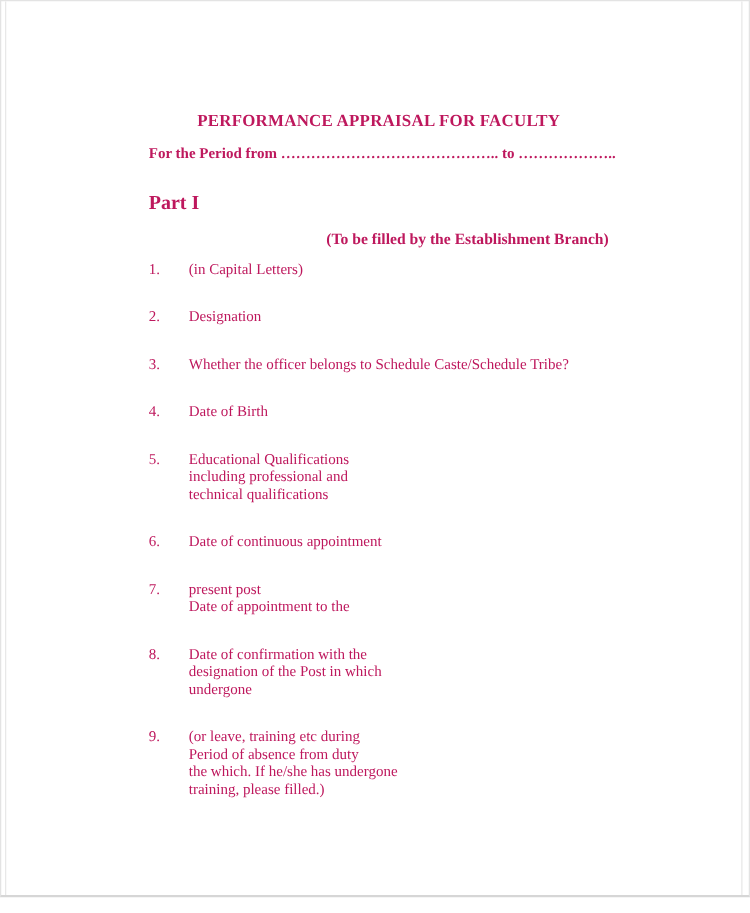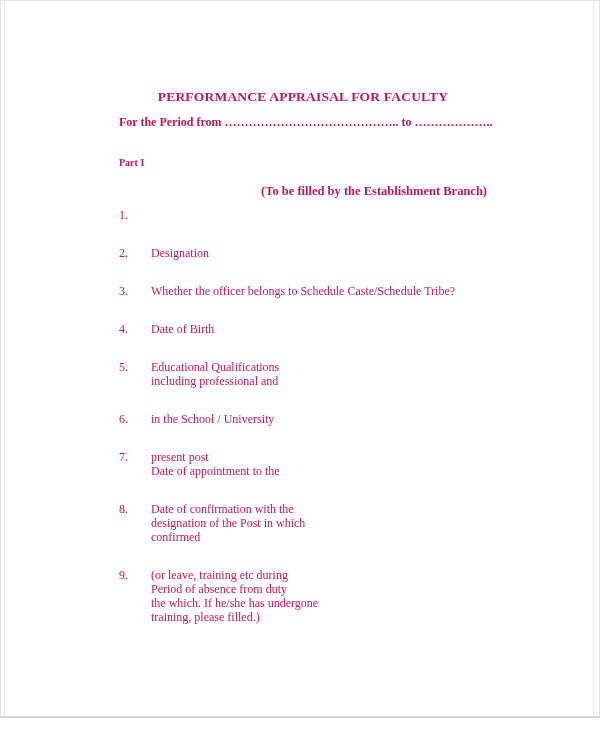--- a/index.html
+++ b/index.html
@@ -47,21 +47,21 @@
   }
   .period-line {
     margin: 9px 0 0 0;
     font-size: 12px;
     line-height: 16px;
     font-weight: bold;
     white-space: nowrap;
   }
   .part-heading {
     margin: 25px 0 0 0;
-    font-size: 10px;
+    font-size: 16px;
     line-height: 16px;
     font-weight: bold;
   }
   .fill-note {
     margin: 12px 0 0 0;
     font-size: 12.5px;
     line-height: 16px;
     font-weight: bold;
     text-align: right;
   }
@@ -97,20 +97,21 @@
 
     <p class="part-heading">Part I</p>
 
     <p class="fill-note">(To be filled by the Establishment Branch)</p>
 
     <div class="items">
 
       <div class="item">
         <span class="num">1.</span>
         <div class="lines">
+          <div>(in Capital Letters)</div>
         </div>
       </div>
 
       <div class="item">
         <span class="num">2.</span>
         <div class="lines">
           <div>Designation</div>
         </div>
       </div>
 
@@ -126,44 +127,45 @@
         <div class="lines">
           <div>Date of Birth</div>
         </div>
       </div>
 
       <div class="item">
         <span class="num">5.</span>
         <div class="lines">
           <div>Educational Qualifications</div>
           <div>including professional and</div>
+          <div>technical qualifications</div>
         </div>
       </div>
 
       <div class="item">
         <span class="num">6.</span>
         <div class="lines">
-          <div>in the School / University</div>
+          <div>Date of continuous appointment</div>
         </div>
       </div>
 
       <div class="item">
         <span class="num">7.</span>
         <div class="lines">
           <div>present post</div>
           <div>Date of appointment to the</div>
         </div>
       </div>
 
       <div class="item">
         <span class="num">8.</span>
         <div class="lines">
           <div>Date of confirmation with the</div>
           <div>designation of the Post in which</div>
-          <div>confirmed</div>
+          <div>undergone</div>
         </div>
       </div>
 
       <div class="item">
         <span class="num">9.</span>
         <div class="lines">
           <div>(or leave, training etc during</div>
           <div>Period of absence from duty</div>
           <div>the which. If he/she has undergone</div>
           <div>training, please filled.)</div>

